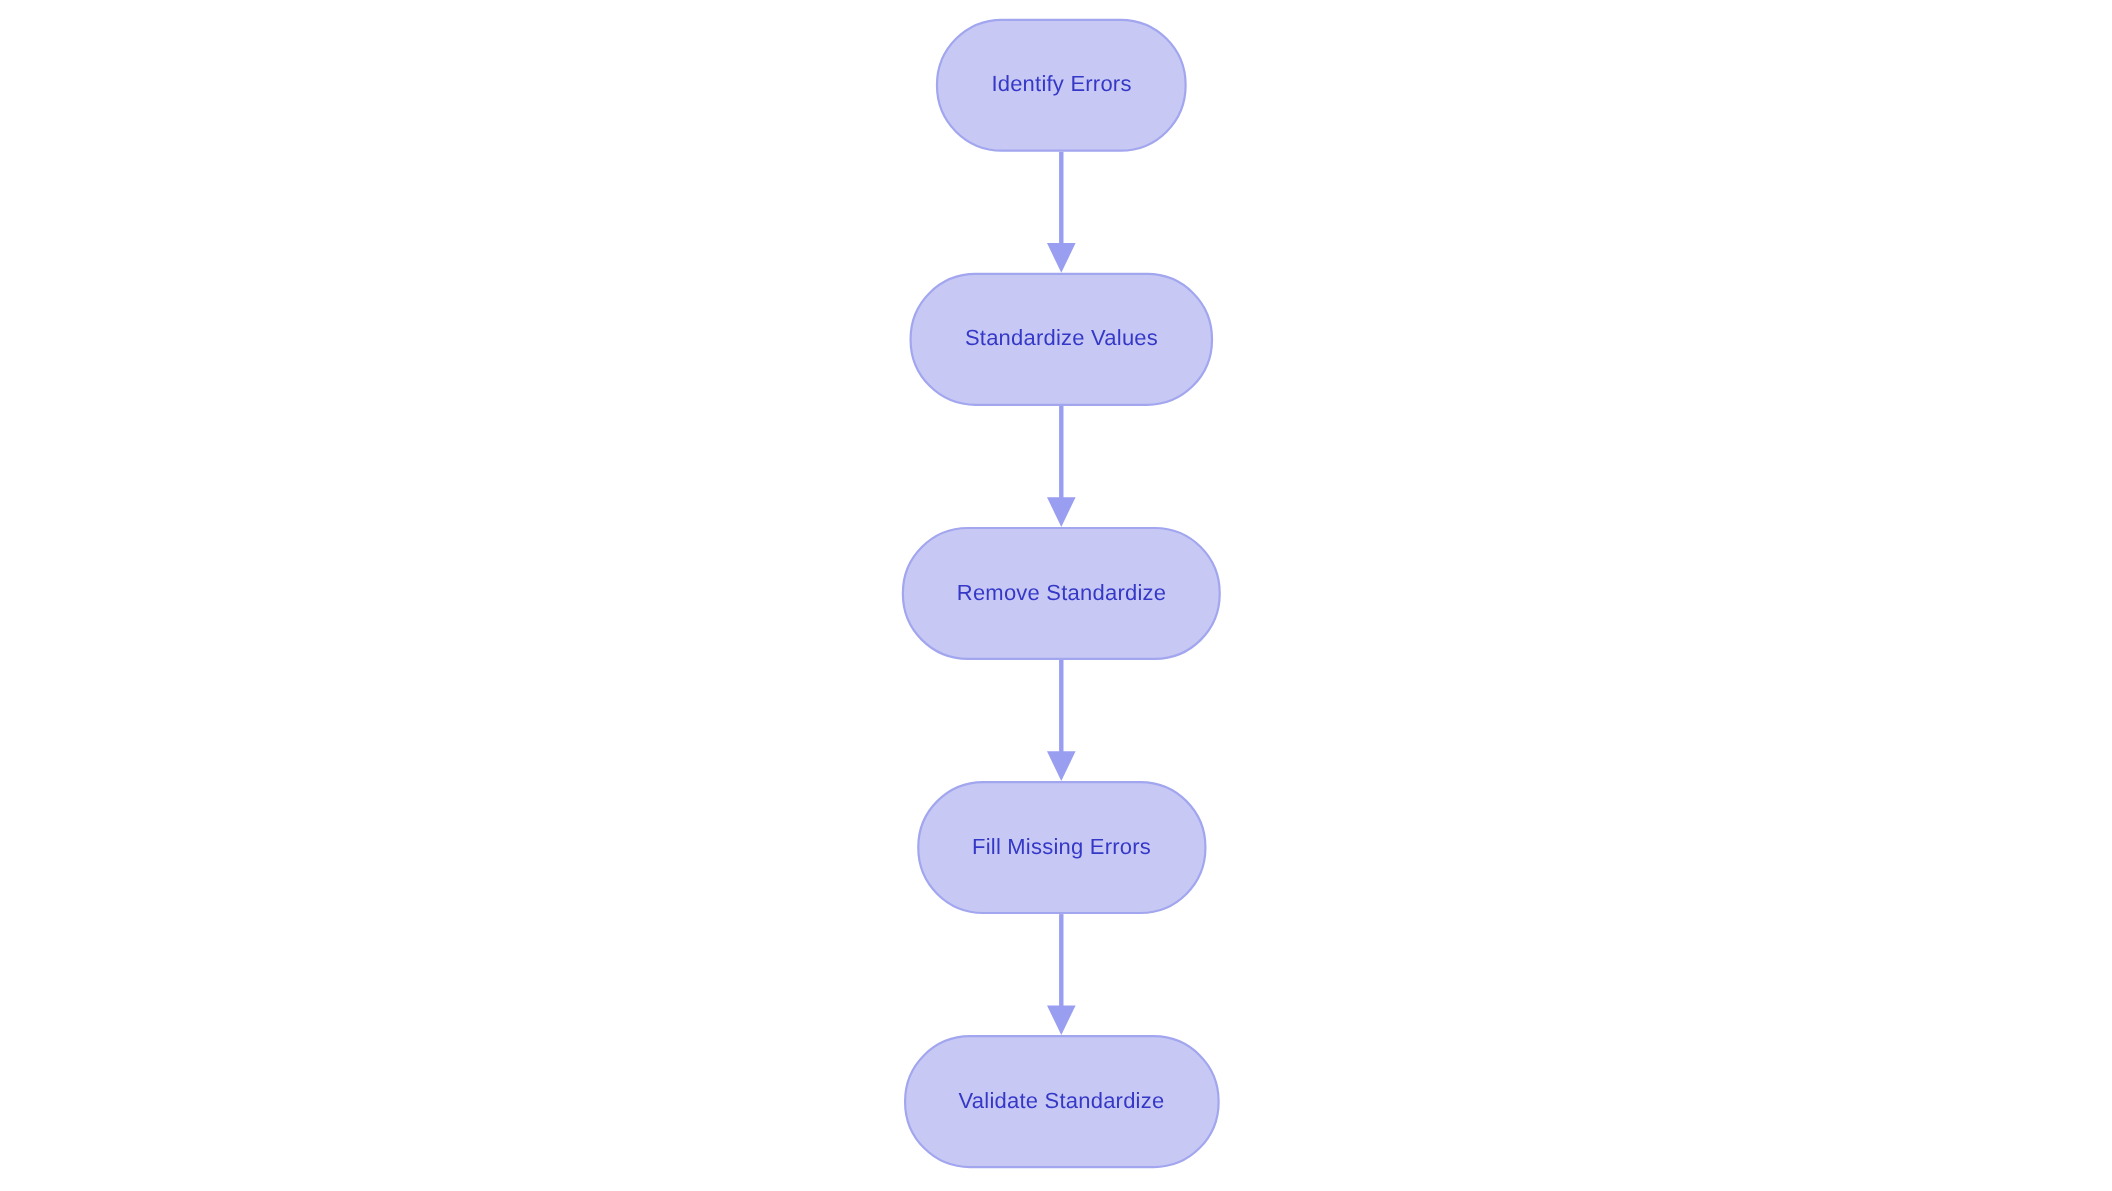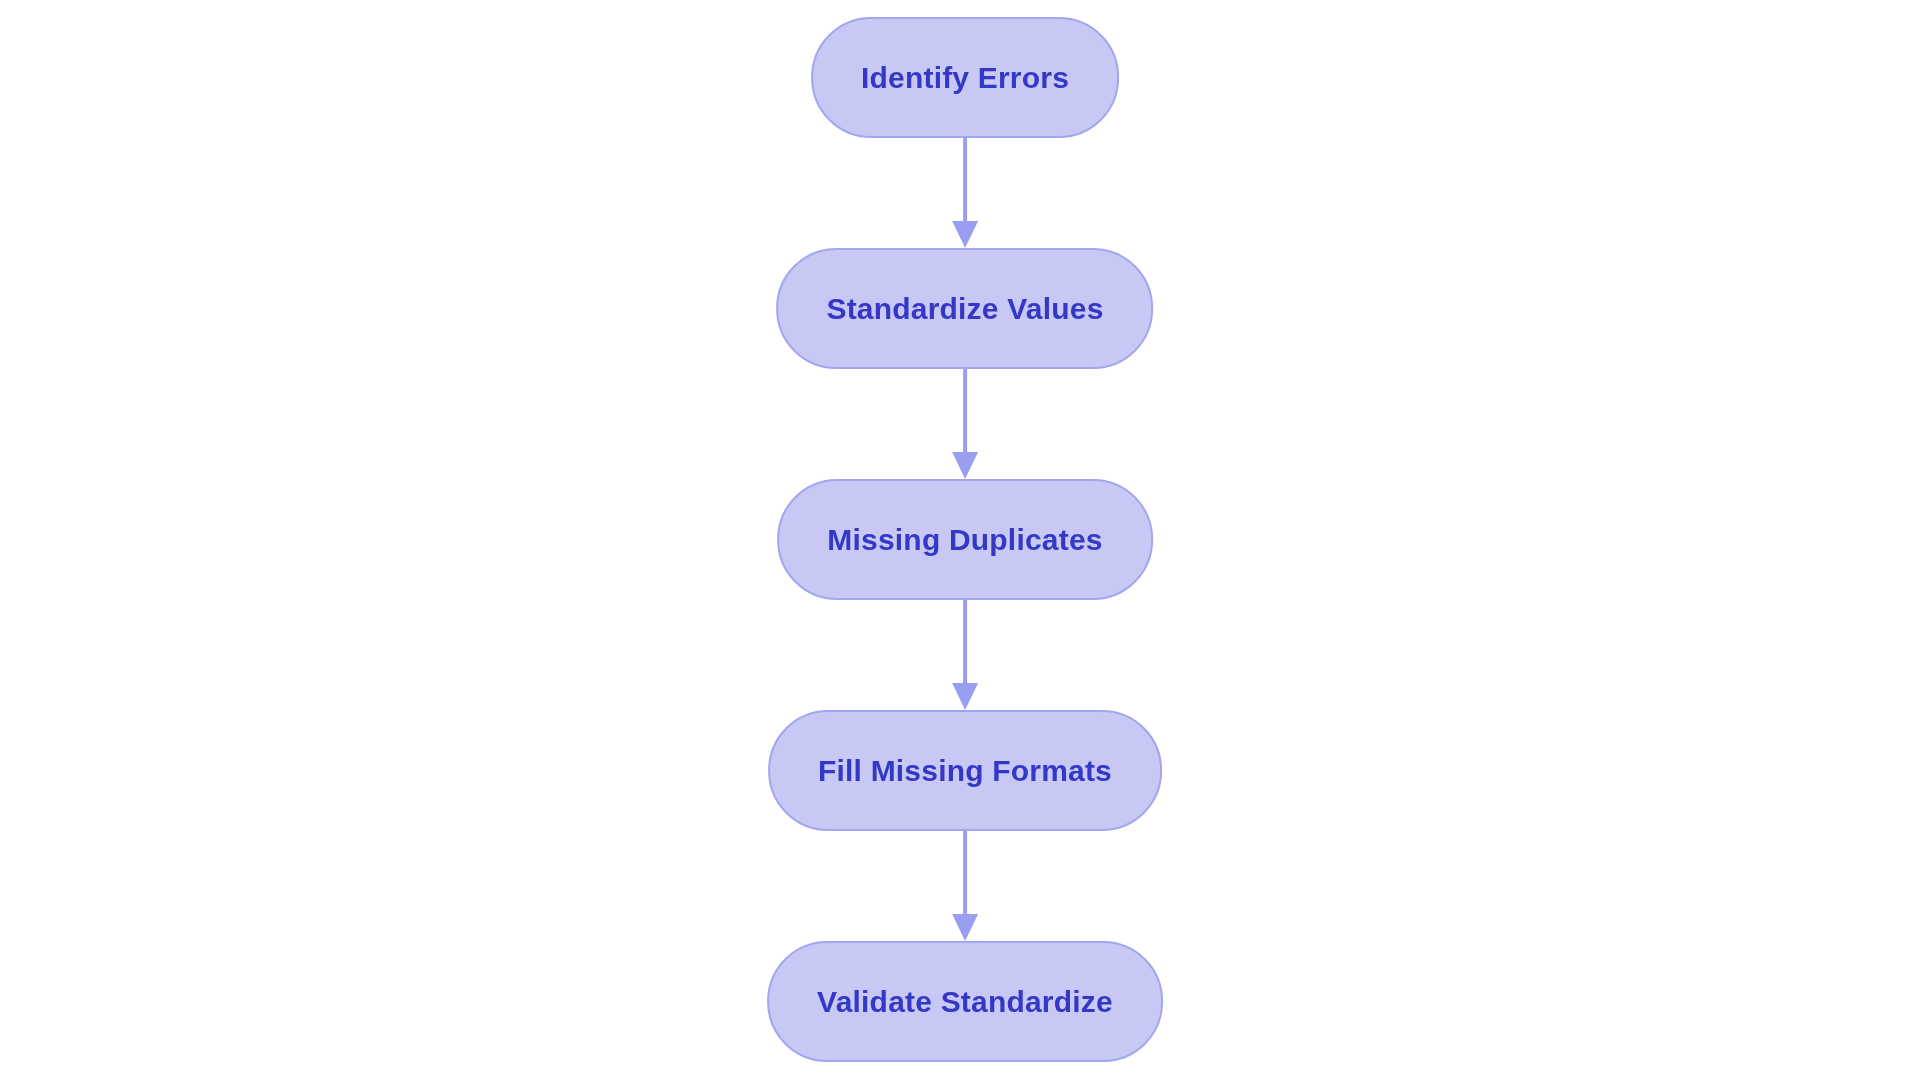--- a/index.html
+++ b/index.html
@@ -37,22 +37,22 @@
     padding: 0 48px;
     background: var(--node-fill);
     border: 2px solid var(--node-border);
     border-radius: 60px;
     display: flex;
     align-items: center;
     justify-content: center;
     white-space: nowrap;
   }
   .node-label {
-    font-size: 30px;
-    font-weight: 700;
+    font-size: 20px;
+    font-weight: 400;
     color: var(--node-text);
     letter-spacing: 0.2px;
   }
   .connector {
     height: 110px;
     display: flex;
     flex-direction: column;
     align-items: center;
   }
   .connector-line {
@@ -87,30 +87,30 @@
     <div class="node">
       <span class="node-label">Standardize Values</span>
     </div>
 
     <div class="connector">
       <div class="connector-line"></div>
       <div class="connector-head"></div>
     </div>
 
     <div class="node">
-      <span class="node-label">Missing Duplicates</span>
+      <span class="node-label">Remove Standardize</span>
     </div>
 
     <div class="connector">
       <div class="connector-line"></div>
       <div class="connector-head"></div>
     </div>
 
     <div class="node">
-      <span class="node-label">Fill Missing Formats</span>
+      <span class="node-label">Fill Missing Errors</span>
     </div>
 
     <div class="connector">
       <div class="connector-line"></div>
       <div class="connector-head"></div>
     </div>
 
     <div class="node">
       <span class="node-label">Validate Standardize</span>
     </div>

